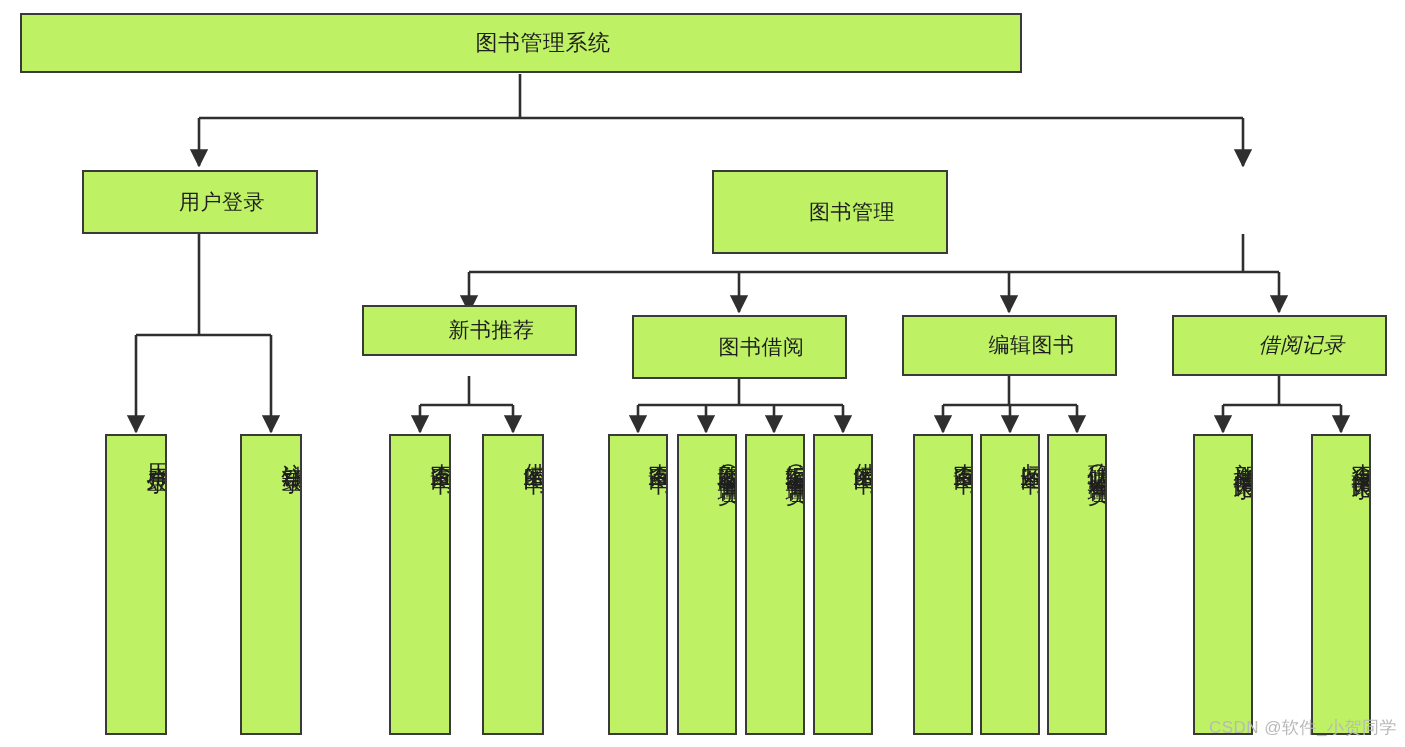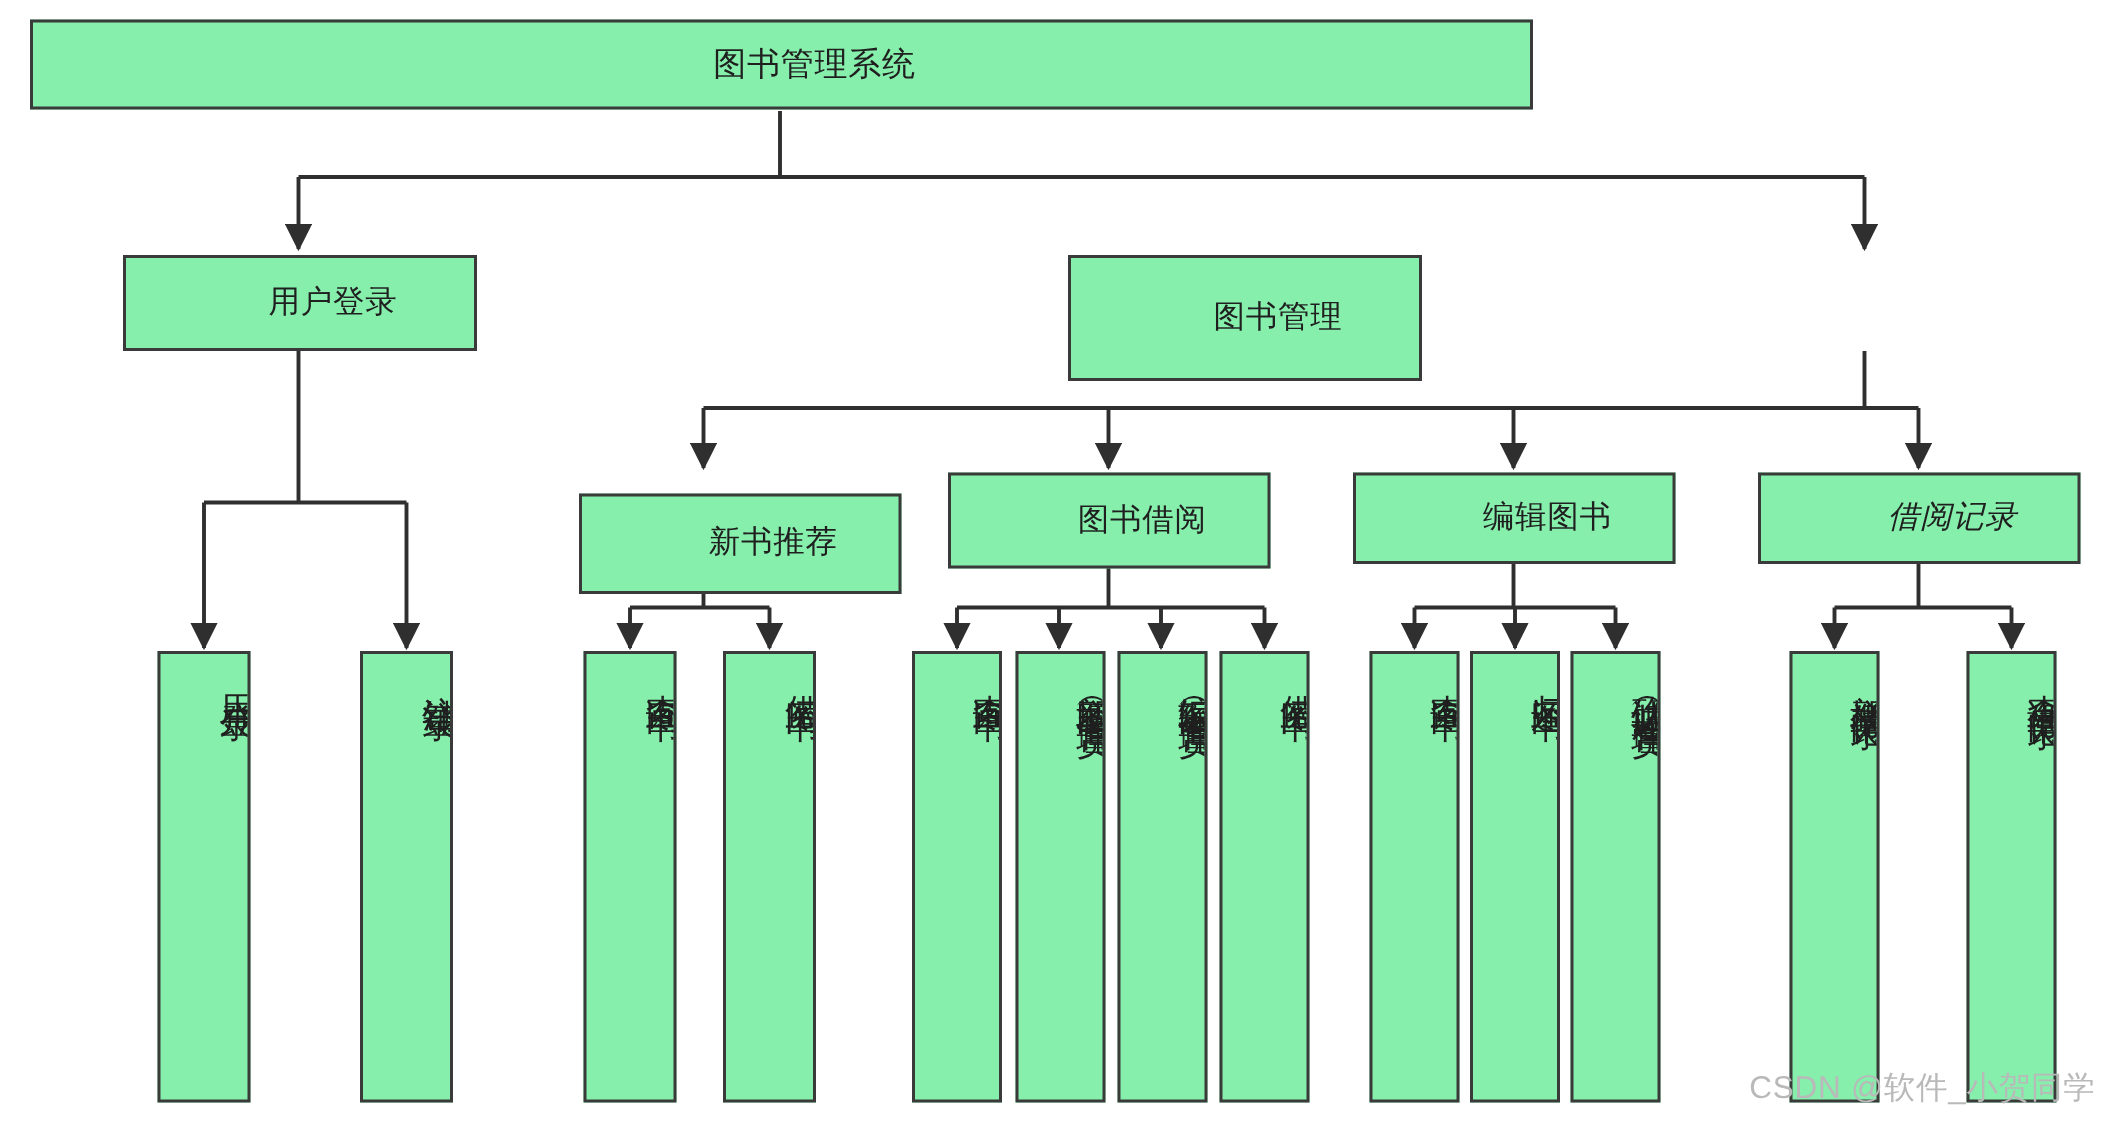--- a/index.html
+++ b/index.html
@@ -23,21 +23,21 @@
     position: absolute;
     left: 0;
     top: 0;
     width: 1405px;
     height: 747px;
     pointer-events: none;
   }
   .node {
     position: absolute;
     box-sizing: border-box;
-    background: #86efac;
+    background: #bef264;
     border: 2px solid #3a3a3a;
     display: flex;
     align-items: center;
     justify-content: center;
     overflow: hidden;
     padding-left: 44px;
   }
   .node .label {
     color: #1f1f1f;
     text-align: center;
@@ -60,21 +60,21 @@
     line-height: 1.0;
     letter-spacing: 3px;
   }
   .node.root .label {
     font-size: 22px;
   }
   #watermark {
     position: absolute;
     right: 8px;
     bottom: 8px;
-    font-size: 21px;
+    font-size: 17px;
     color: #b9b9b9;
     letter-spacing: 0.5px;
     white-space: pre;
     z-index: 5;
   }
 </style>
 </head>
 <body>
 
 <div id="diagram-root">
@@ -133,21 +133,21 @@
     <span class="label">图书管理系统</span>
   </div>
 
   <div class="node horiz" style="left:82px; top:170px; width:236px; height:64px;">
     <span class="label">用户登录</span>
   </div>
   <div class="node horiz" style="left:712px; top:170px; width:236px; height:84px;">
     <span class="label">图书管理</span>
   </div>
 
-  <div class="node horiz" style="left:362px; top:329px; width:215px; height:67px;margin-left:24px;">
+  <div class="node horiz" style="left:362px; top:305px; width:215px; height:51px;">
     <span class="label">新书推荐</span>
   </div>
   <div class="node horiz" style="left:632px; top:315px; width:215px; height:64px;">
     <span class="label">图书借阅</span>
   </div>
   <div class="node horiz" style="left:902px; top:315px; width:215px; height:61px;">
     <span class="label">编辑图书</span>
   </div>
   <div class="node horiz" style="left:1172px; top:315px; width:215px; height:61px;font-style:italic;">
     <span class="label">借阅记录</span>

